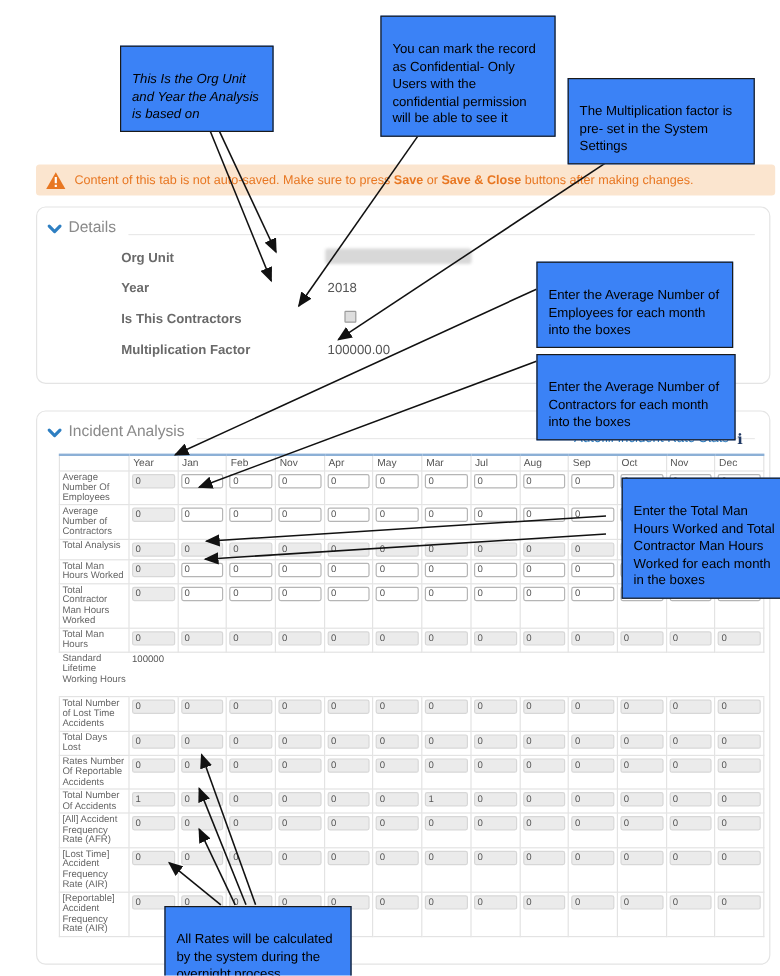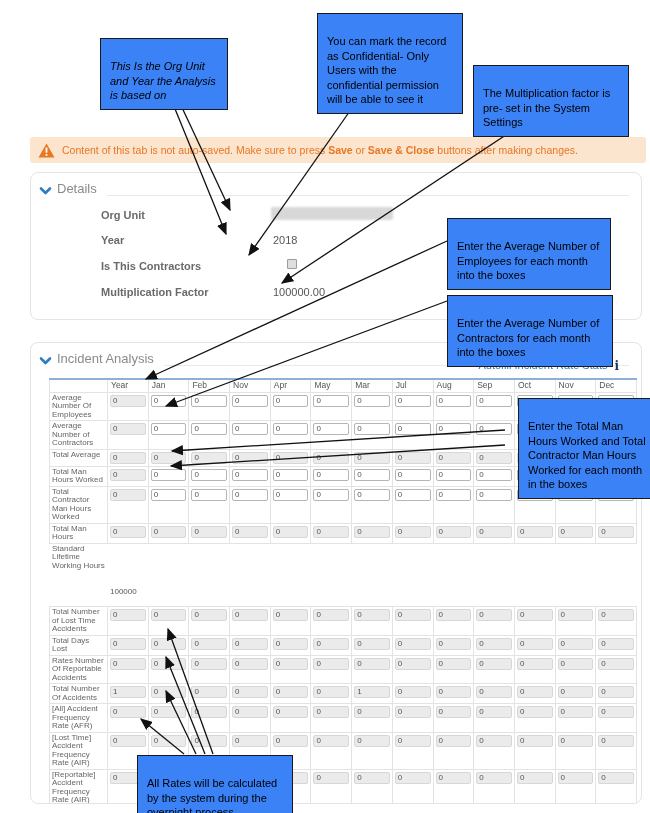--- a/index.html
+++ b/index.html
@@ -52,21 +52,21 @@
     overflow:hidden; text-align:left; font-weight:normal; }
   .grid th { border-top:2px solid #8cb0d6; color:#555; font-size:8.5px;
     padding:1px 3px; height:13px; }
   .grid td.labelc { color:#666; }
   .box { height:12px; font-size:8px; line-height:10px; padding:0 2px;
     border-radius:2px; color:#555; margin:1px 0; overflow:hidden; }
   .box.white { background:#fff; border:1px solid #b5b5b5; }
   .box.grey  { background:#ebebeb; border:1px solid #d7d7d7; }
   td.noborder { border-color:transparent; }
   tr.blankrow td { height:9px; border-left-color:transparent; border-right-color:transparent; }
-  .staticval { font-size:8px; color:#555; padding-top:1px;margin-top:42px; }
+  .staticval { font-size:8px; color:#555; padding-top:1px; }
 </style>
 </head>
 <body>
 
 <div id="stage">
 
   <div class="warnbar">
     <svg class="warn-icon" viewBox="0 0 17 15">
       <path d="M8.5 0.5 L16.5 14.5 L0.5 14.5 Z" fill="#e87722"></path>
       <rect x="7.6" y="4.5" width="1.8" height="5.2" fill="#fff"></rect>
@@ -213,21 +213,21 @@
               <div class="box white">0</div>
             </td>
             <td>
               <div class="box white">0</div>
             </td>
             <td>
               <div class="box white">0</div>
             </td>
           </tr>
           <tr>
-            <td class="labelc">Total Average</td>
+            <td class="labelc">Total Analysis</td>
             <td>
               <div class="box grey">0</div>
             </td>
             <td>
               <div class="box grey">0</div>
             </td>
             <td>
               <div class="box grey">0</div>
             </td>
             <td>

